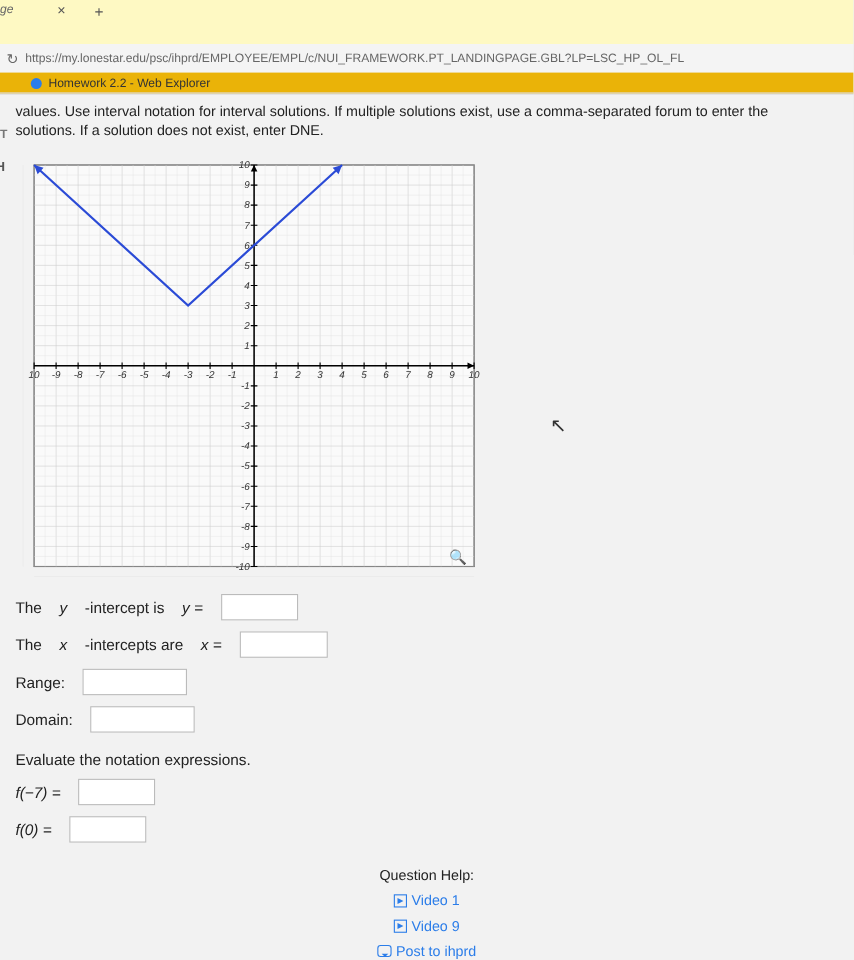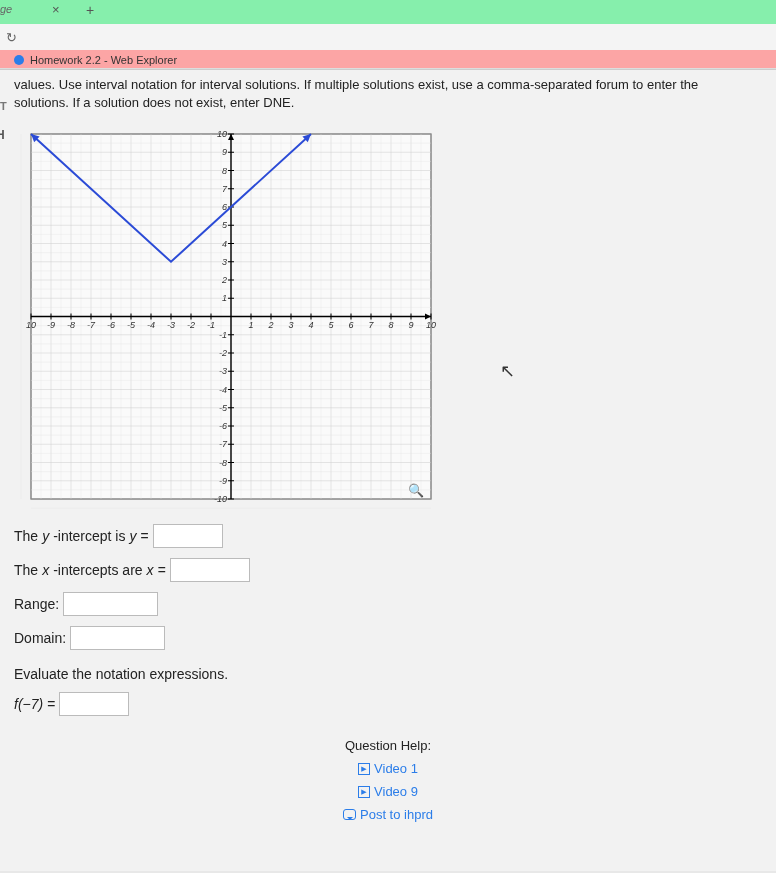--- a/index.html
+++ b/index.html
@@ -9,22 +9,22 @@
     width: 776px;
     height: 873px;
     overflow: hidden;
     position: relative;
   }
   .browser-chrome {
     background: #f0f0f0;
     border-bottom: 1px solid #ccc;
   }
   .tab-bar {
-    height: 24px;
-    background: #86efac;
+    height: 40px;
+    background: #fef9c3;
     position: relative;
   }
   .tab-bar .edge-label {
     position: absolute;
     left: 0;
     top: 3px;
     font-size: 11px;
     color: #666;
     font-style: italic;
   }
@@ -48,22 +48,22 @@
     align-items: center;
     padding: 0 6px;
     background: #f4f4f4;
     font-size: 11px;
     color: #666;
     gap: 6px;
   }
   .url-bar .reload { font-size: 13px; }
   .url-bar .url { white-space: nowrap; overflow: hidden; }
   .page-tab {
-    background: #fca5a5;
-    padding: 4px 10px 2px 14px;
+    background: #eab308;
+    padding: 4px 10px 2px 28px;
     font-size: 11px;
     color: #333;
     display: flex;
     align-items: center;
     gap: 6px;
     border-bottom: 1px solid #ddd;
   }
   .page-tab .dot {
     width: 10px; height: 10px; border-radius: 50%;
     background: #2b7de9;
@@ -104,21 +104,21 @@
     left: 500px; top: 290px;
     font-size: 18px;
     color: #333;
   }
   .field-row {
     margin: 10px 0;
     font-size: 14px;
     color: #222;
     display: flex;
     align-items: center;
-    gap: 4px;
+    gap: 16px;
   }
   .field-row .ital { font-style: italic; }
   .input-box {
     border: 1px solid #bbb;
     background: #fff;
     height: 24px;
     width: 70px;
     padding: 2px 4px;
     font-size: 13px;
   }
@@ -157,20 +157,21 @@
 <body>
 
 <div class="browser-chrome">
   <div class="tab-bar">
     <span class="edge-label">ge</span>
     <span class="close-x">×</span>
     <span class="plus">+</span>
   </div>
   <div class="url-bar">
     <span class="reload">↻</span>
+    <span class="url">https://my.lonestar.edu/psc/ihprd/EMPLOYEE/EMPL/c/NUI_FRAMEWORK.PT_LANDINGPAGE.GBL?LP=LSC_HP_OL_FL</span>
   </div>
   <div class="page-tab">
     <span class="dot"></span>
     <span>Homework 2.2 - Web Explorer</span>
   </div>
 </div>
 
 <div class="content">
   <span class="gutter-t">T</span>
   <span class="gutter-h">H</span>
@@ -383,20 +384,24 @@
     <input class="input-box wide" style="">
   </div>
 
   <p class="subhead">Evaluate the notation expressions.</p>
 
   <div class="field-row">
     <span class="ital">f(−7) =</span>
     <input class="input-box" style="">
   </div>
 
+  <div class="field-row">
+    <span class="ital">f(0) =</span>
+    <input class="input-box" style="">
+  </div>
 
   <div class="help-row">
     <span>Question Help:</span>
     <span class="help-link">
       <span class="play-icon">▶</span>
       <span>Video 1</span>
     </span>
     <span class="help-link">
       <span class="play-icon">▶</span>
       <span>Video 9</span>

